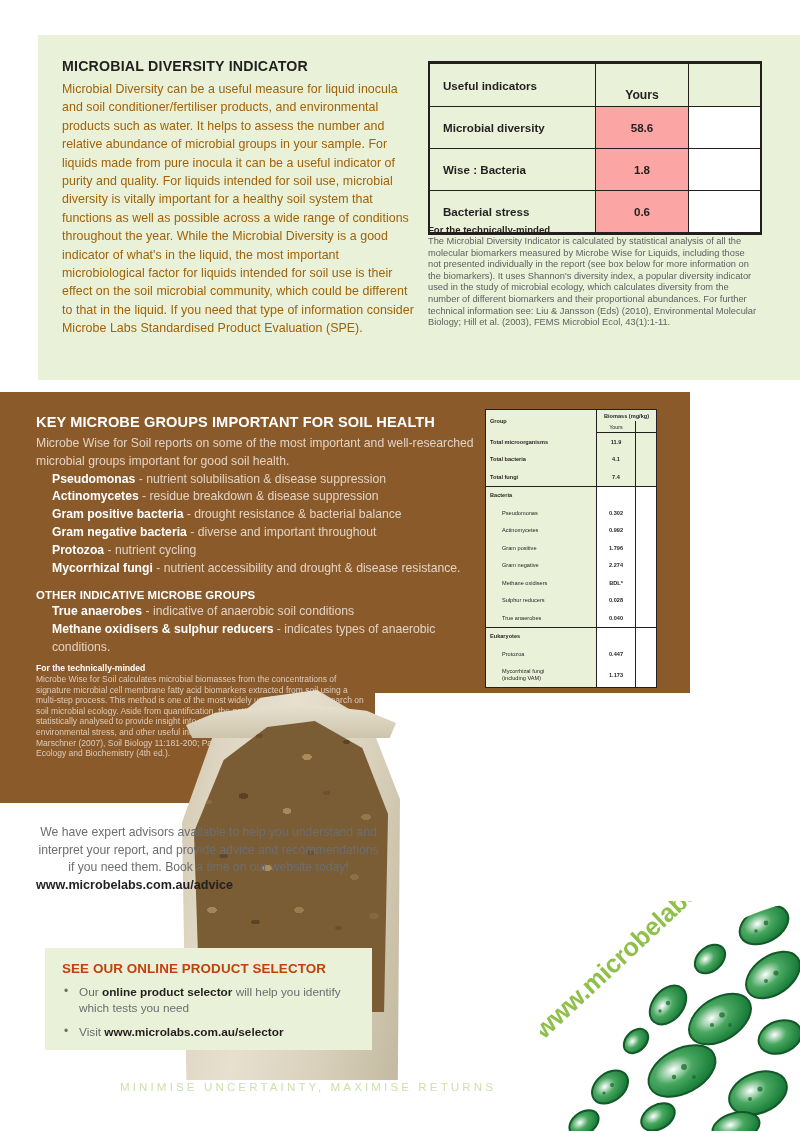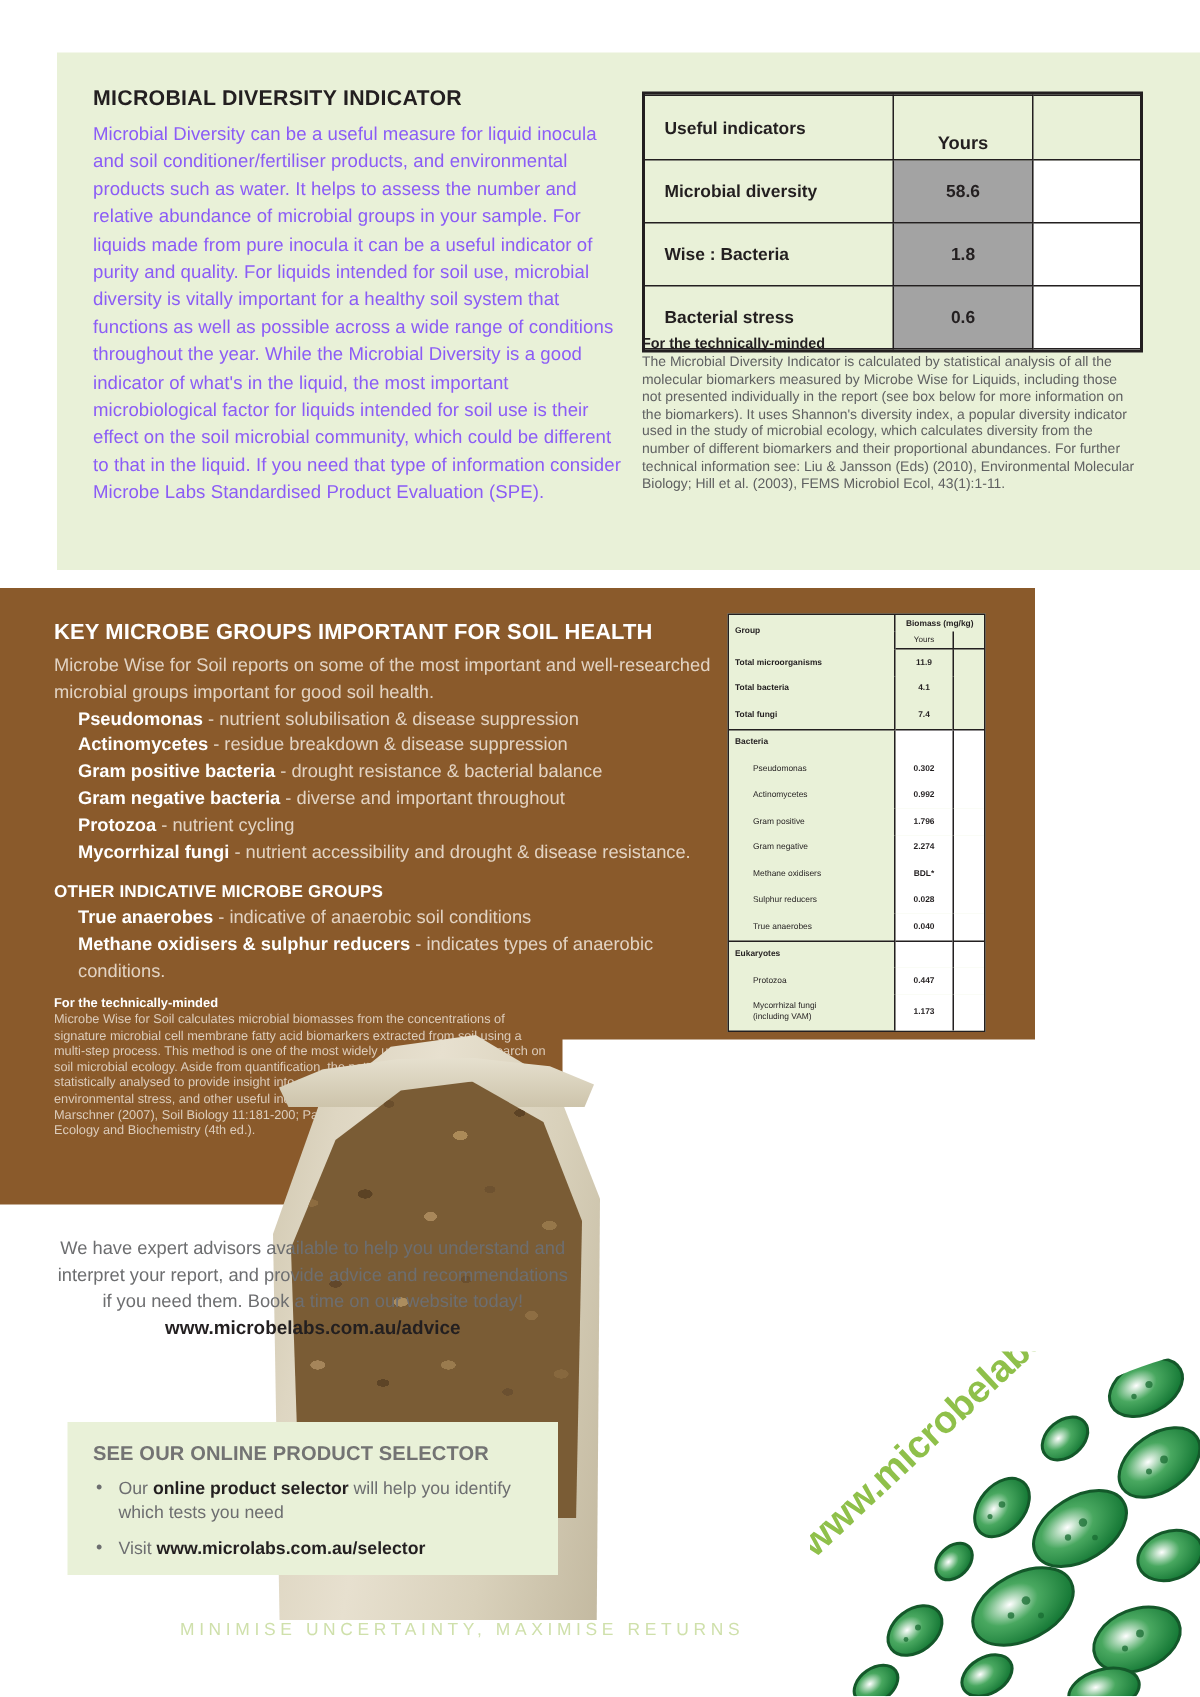--- a/index.html
+++ b/index.html
@@ -17,21 +17,21 @@
     background:#e9f1d8;
   }
   .col-left-top{
     position:absolute;left:62px;top:58px;width:352px;
   }
   h2.sec-title{
     font-size:14.2px;font-weight:bold;color:#231f20;letter-spacing:.2px;
     margin:0 0 6px 0;
   }
   p.body{
-    font-size:12.4px;line-height:18.4px;color:#8b5cf6;margin:0;
+    font-size:12.4px;line-height:18.4px;color:#a16207;margin:0;
     letter-spacing:.05px;
   }
 
   
   .ind-table{
     position:absolute;left:428px;top:61px;width:330px;
     border:2.2px solid #231f20;border-collapse:collapse;
     background:#e9f1d8;
   }
   .ind-table table{border-collapse:collapse;width:100%;}
@@ -39,21 +39,21 @@
     border:1.4px solid #231f20;
     font-size:11.6px;font-weight:bold;color:#231f20;
     padding:0;
   }
   .ind-head td{height:38px;}
   .ind-table td.lbl{
     width:152px;padding-left:13px;height:41px;font-size:11.6px;
     border-left:none;
   }
   .ind-table td.val{
-    width:92px;text-align:center;background:#a3a3a3;
+    width:92px;text-align:center;background:#fca5a5;
   }
   .ind-table td.blank{width:auto;background:#ffffff;border-right:none;}
   .ind-head td.lbl{background:#e9f1d8;vertical-align:middle;}
   .ind-head td.val,.ind-head td.blank{
     background:#e9f1d8;vertical-align:bottom;padding-bottom:4px;
     font-size:12.2px;
   }
   .ind-head td.blank{border-right:none;}
 
   
@@ -108,30 +108,30 @@
   tr.sec-line td{border-top:1.3px solid #231f20;}
   td.white{background:#ffffff;}
   td.hdr{font-weight:bold;}
   td.indent{padding-left:16px;}
   td.two{height:24px;line-height:6.6px;}
 
   
   .need-help{position:absolute;left:36px;top:824px;width:345px;}
   .nh-title{font-size:14px;font-weight:bold;color:#231f20;margin:0 0 4px 0;}
   .nh-p{font-size:12.2px;line-height:17.6px;color:#6d6e70;margin:0;text-align:center;}
-  .nh-url{font-size:12.6px;font-weight:bold;color:#231f20;margin:1px 0 0 0;text-align:center;}
+  .nh-url{font-size:12.6px;font-weight:bold;color:#231f20;margin:1px 0 0 0;}
 
   
   .sel-box{
     position:absolute;left:45px;top:948px;width:327px;height:102px;
     background:#e9f1d8;
   }
   .sel-title{
     position:absolute;left:17px;top:13px;font-size:13.4px;font-weight:bold;
-    color:#737373;letter-spacing:.1px;
+    color:#c2410c;letter-spacing:.1px;
   }
   .sel-list{position:absolute;left:17px;top:36px;width:298px;margin:0;padding:0;list-style:none;}
   .sel-list li{
     position:relative;padding-left:17px;font-size:11.8px;line-height:16.4px;
     color:#6d6e70;margin-bottom:7px;
   }
   .sel-list li:before{
     content:"\2022";position:absolute;left:2px;top:-1px;color:#6d6e70;font-size:12px;
   }
   .sel-list b{color:#231f20;font-weight:bold;}

